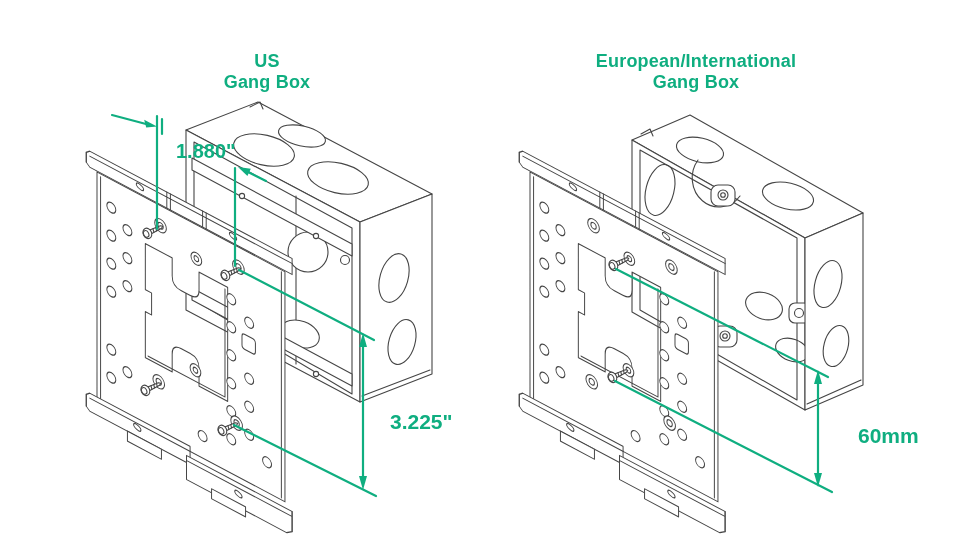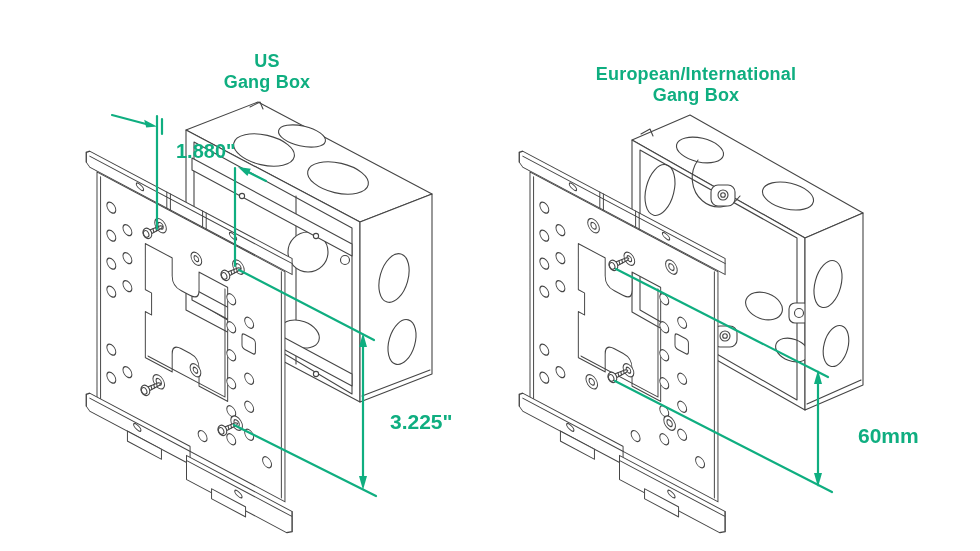--- a/index.html
+++ b/index.html
@@ -228,21 +228,21 @@
         <polygon class="accf" points="818,487 814,473 822,473"></polygon>
         <path class="acc" d="M615,381 L832,492"></path>
       </g>
     </g>
   </svg>
 
   <div class="title" style="left:107px;top:51px">
     <div>US</div>
     <div>Gang Box</div>
   </div>
-  <div class="title" style="left:536px;top:64px">
+  <div class="title" style="left:536px;top:51px">
     <div>European/International</div>
     <div>Gang Box</div>
   </div>
 
   <div class="dim-label" style="left:176px;top:140px">1.880"</div>
   <div class="dim-label" style="left:390px;top:410px;font-size:21px">3.225"</div>
   <div class="dim-label" style="left:858px;top:424px;font-size:21px">60mm</div>
 
 </div>
 

